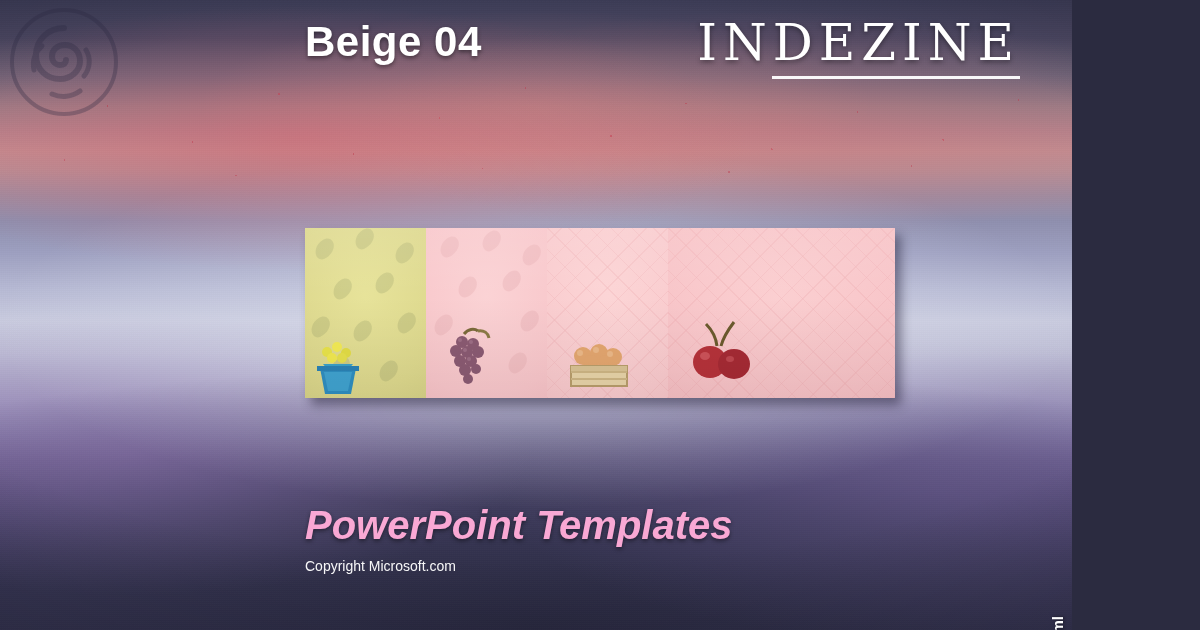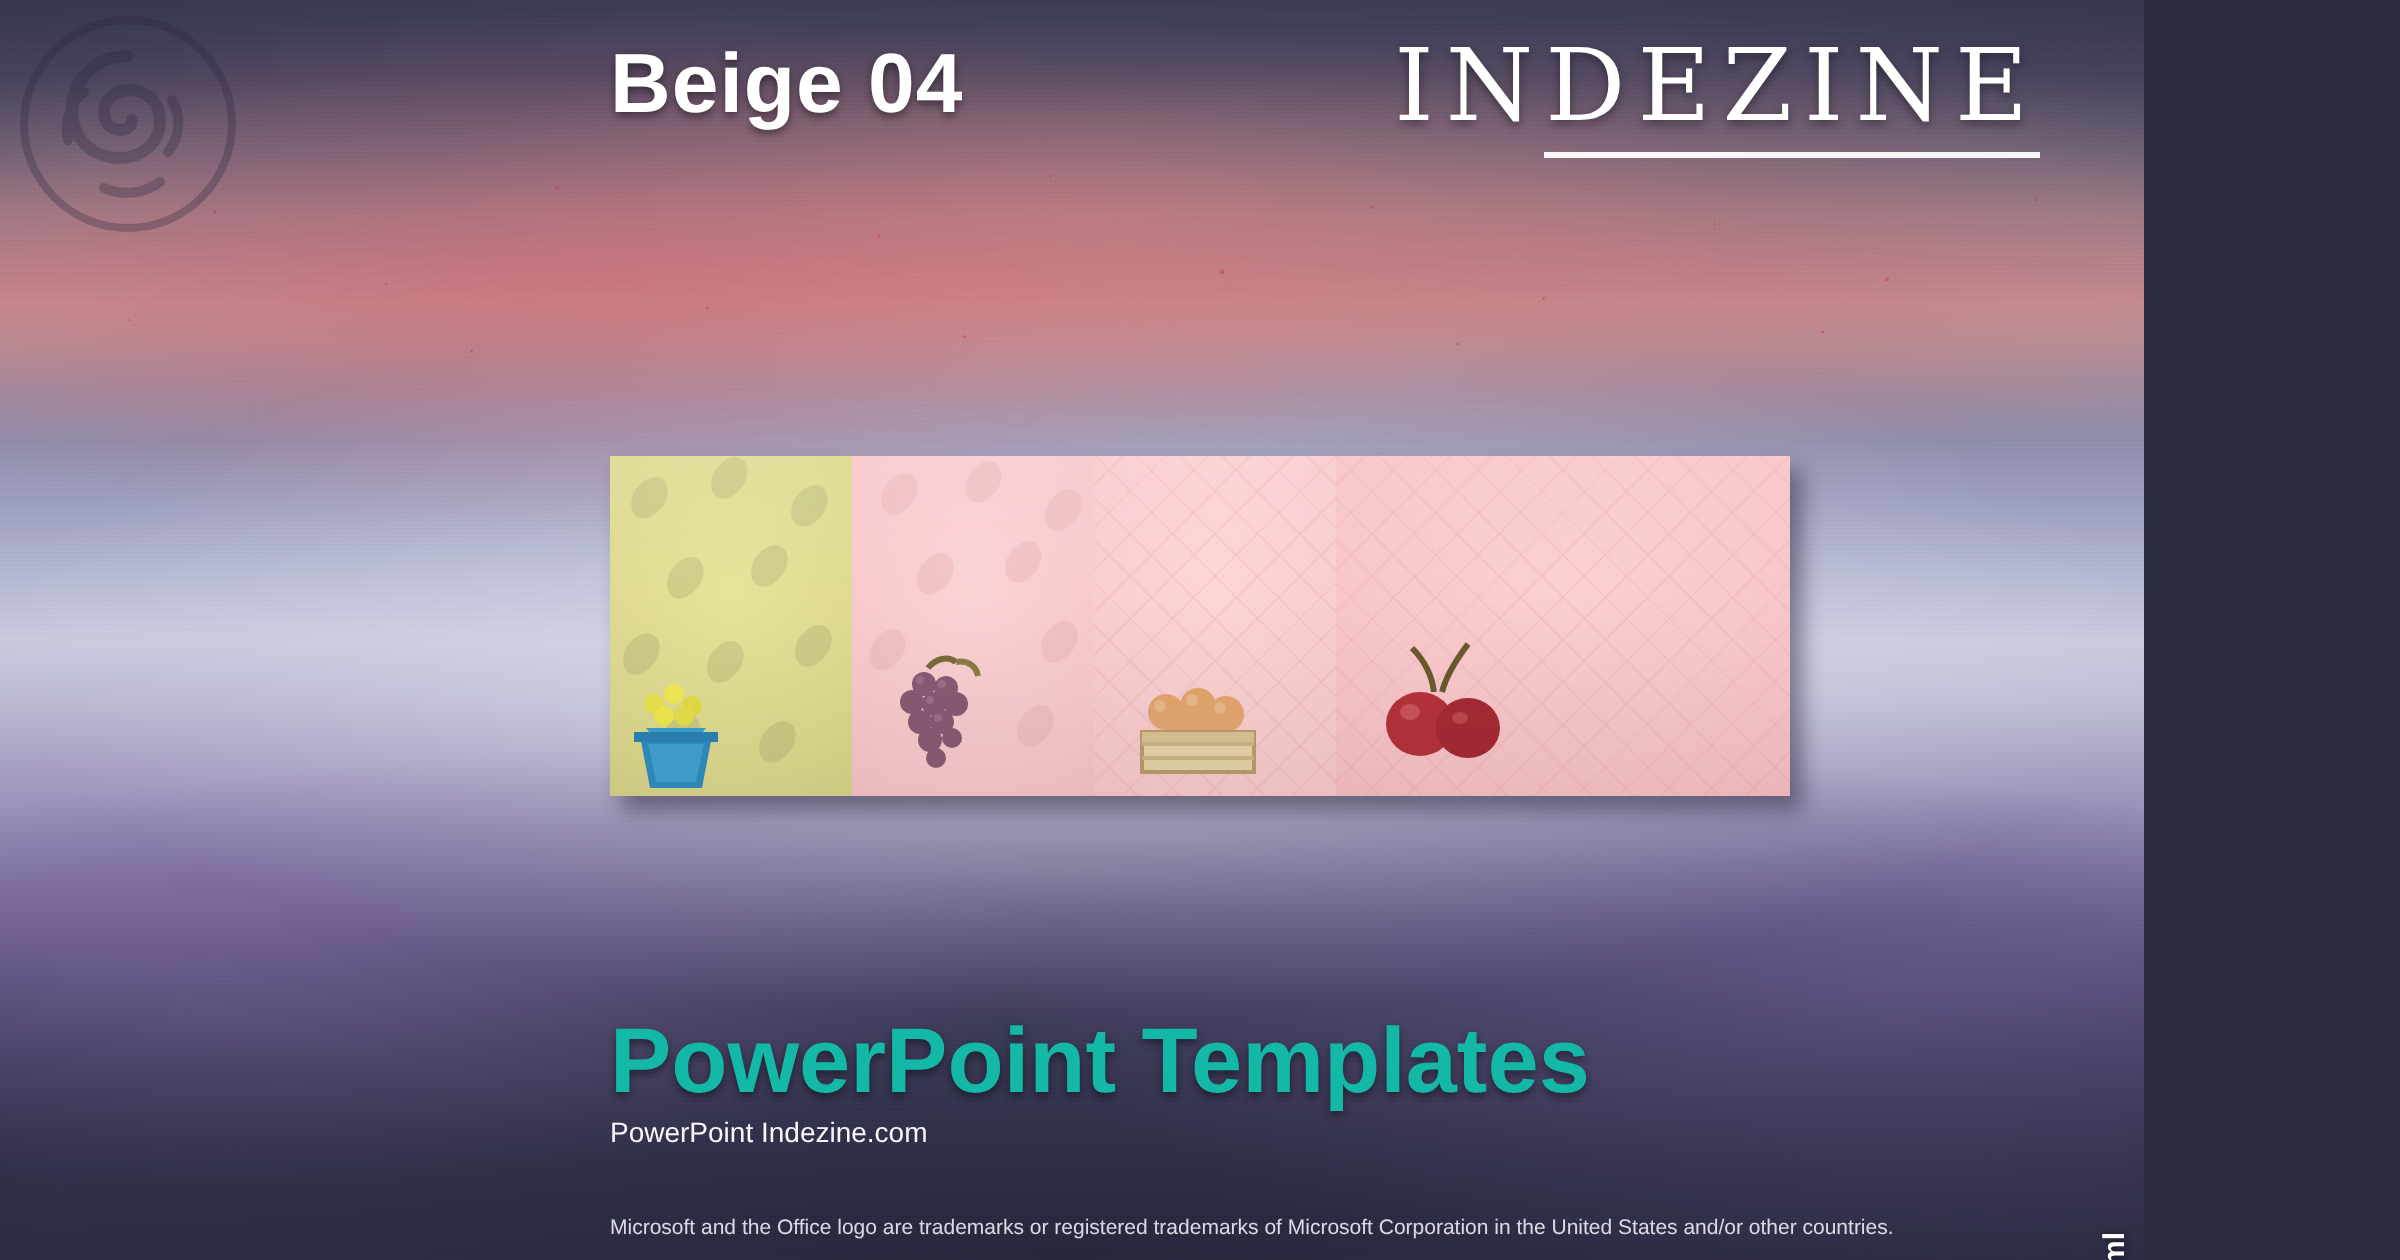--- a/index.html
+++ b/index.html
@@ -100,22 +100,23 @@
     position:absolute;right:52px;top:14px;
     font-family:"DejaVu Serif", serif;
     font-size:50px;letter-spacing:6px;color:#ffffff;font-weight:400;
     text-shadow:0 2px 5px rgba(0,0,0,.4);
   }
   .brand-rule{
     position:absolute;right:52px;top:76px;width:248px;height:3px;background:#ffffff;opacity:.95;
   }
   .footer-title{
     position:absolute;left:305px;top:503px;
-    font-size:46px;font-weight:bold;color:#14b8a6;
+    font-size:40px;font-weight:bold;color:#f9a8d4;
     text-shadow:0 2px 4px rgba(0,0,0,.45);
+    font-style:italic;
   }
   .copyright{
     position:absolute;left:305px;top:558px;
     font-size:14px;color:#ffffff;opacity:.96;
   }
   .legal{
     position:absolute;left:305px;top:608px;
     font-size:10.5px;color:#e9e9f2;opacity:.92;
   }
   .vurl{
@@ -282,17 +283,16 @@
         <ellipse cx="52" cy="50" rx="16" ry="15" fill="#a52a34"></ellipse>
         <ellipse cx="23" cy="42" rx="5" ry="4" fill="#d9646a" opacity=".65"></ellipse>
         <ellipse cx="48" cy="45" rx="4" ry="3" fill="#cf5a60" opacity=".6"></ellipse>
       </svg>
     </div>
 
     <div class="strip-sheen"></div>
   </div>
 
   <div class="footer-title">PowerPoint Templates</div>
-  <div class="copyright">PowerPoint Indezine.com</div>
-  <div class="legal">Microsoft and the Office logo are trademarks or registered trademarks of Microsoft Corporation in the United States and/or other countries.</div>
+  <div class="copyright">Copyright Microsoft.com</div>
   <div class="vurl">indezine.com/powerpoint/templates/color/beige04.html</div>
 
 </div>
 
 </body></html>

